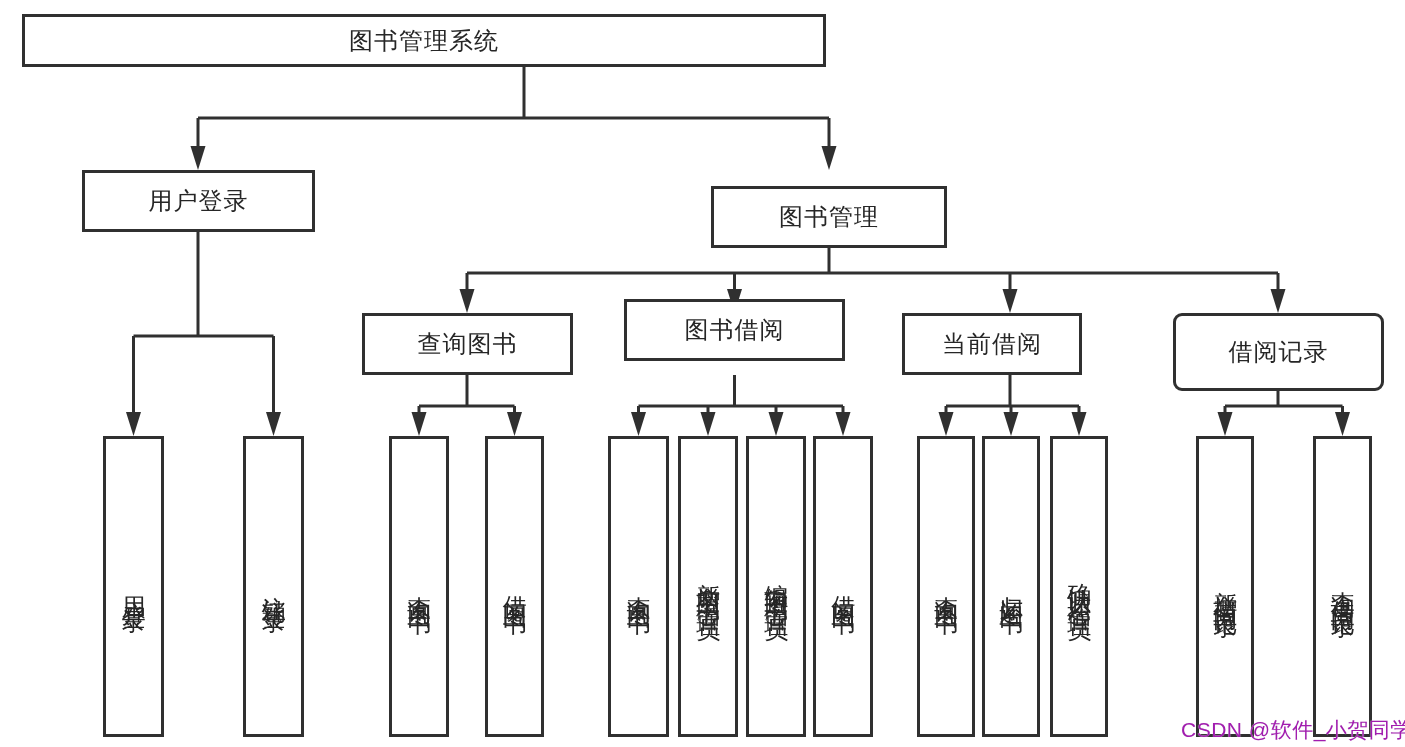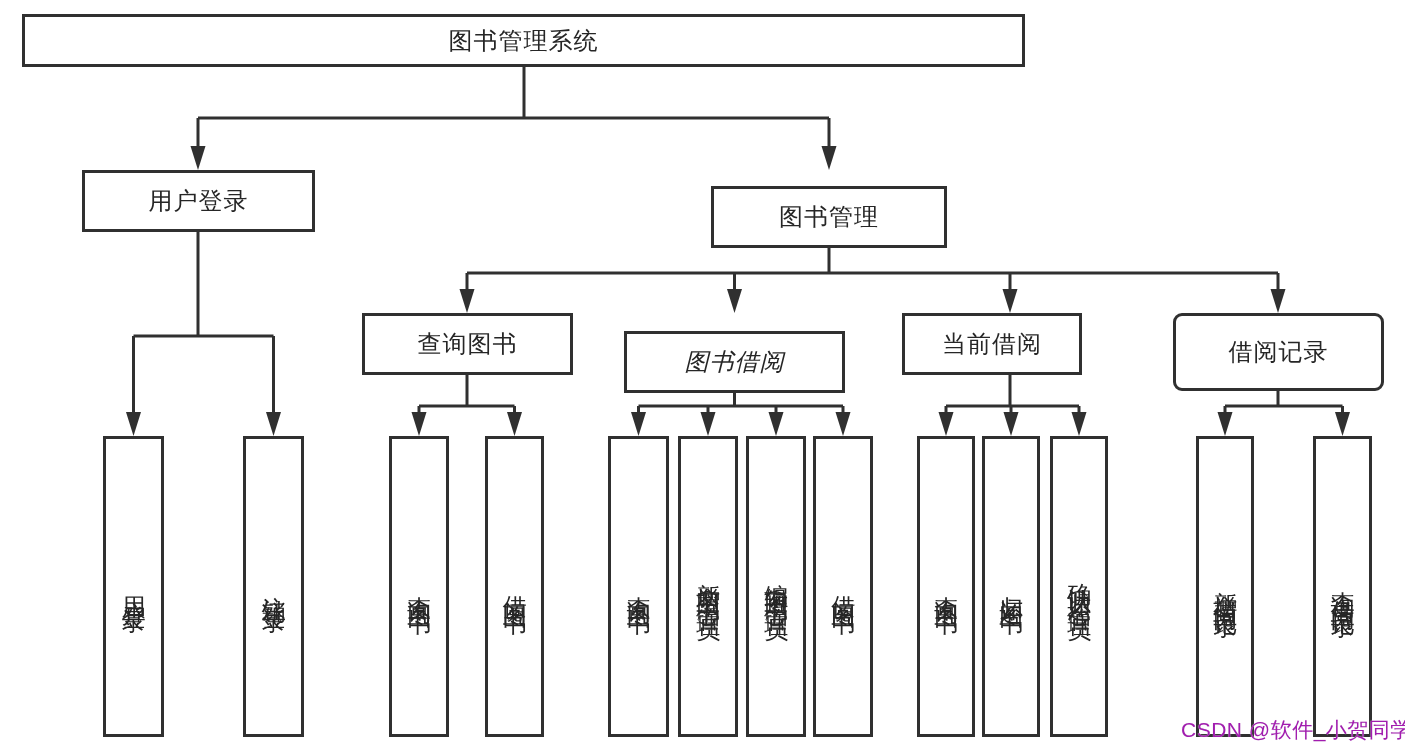--- a/index.html
+++ b/index.html
@@ -68,35 +68,35 @@
       <polygon points="768.5,412 783.5,412 776,436"></polygon>
       <polygon points="835.5,412 850.5,412 843,436"></polygon>
       <polygon points="938.5,412 953.5,412 946,436"></polygon>
       <polygon points="1003.5,412 1018.5,412 1011,436"></polygon>
       <polygon points="1071.5,412 1086.5,412 1079,436"></polygon>
       <polygon points="1217.5,412 1232.5,412 1225,436"></polygon>
       <polygon points="1335,412 1350,412 1342.5,436"></polygon>
     </g>
   </svg>
 
-  <div class="node hbox" style="left:22px; top:14px; width:1003px; height:53px;">
+  <div class="node hbox" style="left:22px; top:14px; width:804px; height:53px;">
     <span>图书管理系统</span>
   </div>
 
   <div class="node hbox" style="left:82px; top:170px; width:233px; height:62px;">
     <span>用户登录</span>
   </div>
   <div class="node hbox" style="left:711px; top:170px; width:236px; height:62px;margin-top:16px;">
     <span>图书管理</span>
   </div>
 
   <div class="node hbox" style="left:362px; top:313px; width:211px; height:62px;">
     <span>查询图书</span>
   </div>
-  <div class="node hbox" style="left:624px; top:331px; width:221px; height:62px;font-style:italic;">
+  <div class="node hbox" style="left:624px; top:299px; width:221px; height:62px;">
     <span>图书借阅</span>
   </div>
   <div class="node hbox" style="left:902px; top:313px; width:180px; height:62px;">
     <span>当前借阅</span>
   </div>
   <div class="node hbox" style="left:1173px; top:313px; width:211px; height:78px;border-radius:9px;">
     <span>借阅记录</span>
   </div>
 
   <div class="node vbox" style="left:103px; top:436px; width:61px; height:301px;">

